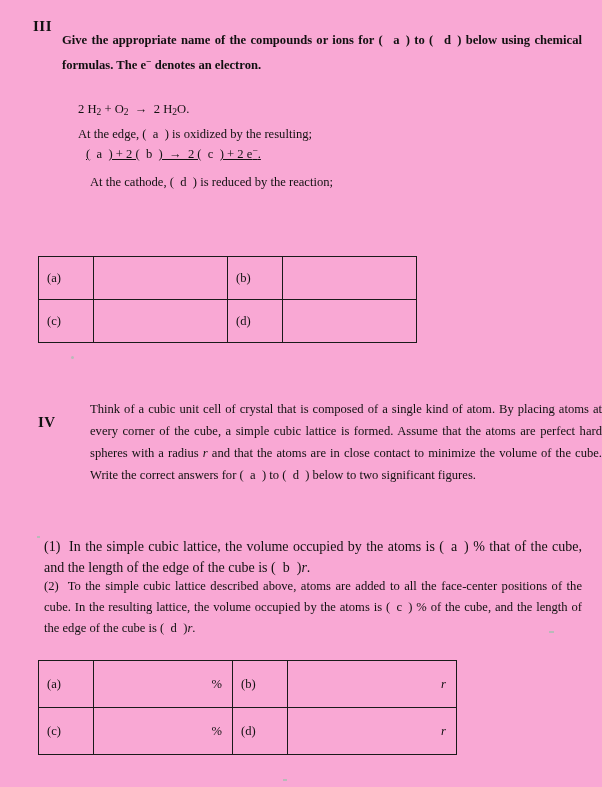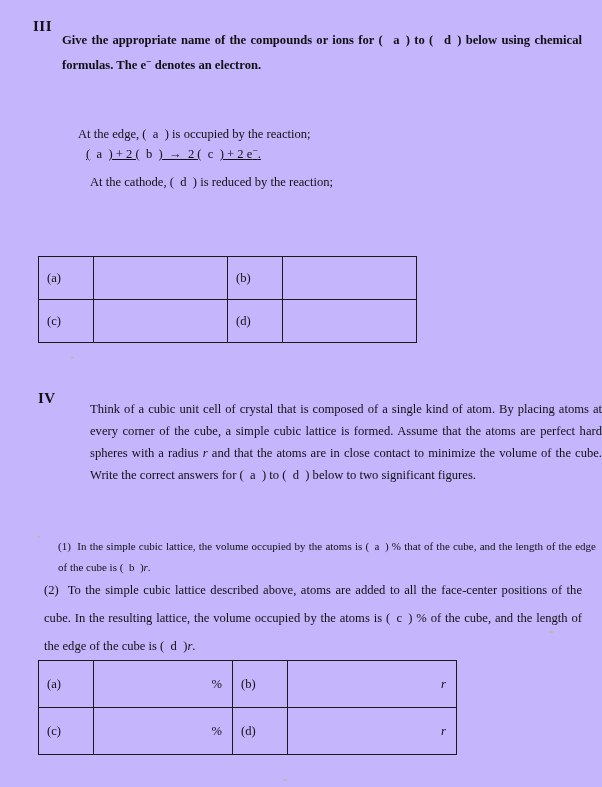--- a/index.html
+++ b/index.html
@@ -13,21 +13,21 @@
     position: relative;
     font-family: "Liberation Serif", serif;
     color: #111111;
     overflow: hidden;
   }
   .page {
     position: absolute;
     left: 0; top: 0;
     width: 602px;
     height: 787px;
-    background: #c4b5fd;
+    background: #f9a8d4;
   }
   
   .qnum {
     position: absolute;
     font-family: "Liberation Serif", serif;
     font-size: 15px;
     font-weight: bold;
     letter-spacing: 0.5px;
   }
   .line {
@@ -73,36 +73,36 @@
     height: 42px;
     font-size: 12.6px;
     padding: 0 8px;
     vertical-align: middle;
   }
   #table3 { left: 38px; top: 256px; width: 310px; }
   #table3 td.lbl { width: 38px; }
   #table3 td.val { width: 117px; }
 
   
-  #sec4-num { left: 38px; top: 390px; text-align: right; }
+  #sec4-num { left: 38px; top: 414px; text-align: right; }
   #sec4-p1 {
     left: 70px; top: 398px; width: 512px;
     text-align: justify;
     margin-left: 20px;
   }
   #sec4-item1 {
     position: absolute;
-    left: 58px; top: 536px; width: 538px;
-    font-size: 11px; line-height: 21px;
+    left: 44px; top: 536px; width: 538px;
+    font-size: 14px; line-height: 21px;
     text-align: justify;
   }
   #sec4-item2 {
     position: absolute;
     left: 44px; top: 576px; width: 538px;
-    font-size: 12.6px; line-height: 28px;
+    font-size: 12.6px; line-height: 21px;
     text-align: justify;
   }
   .item-num { }
 
   #table4 { left: 38px; top: 660px; width: 392px; }
   #table4 td { height: 46px; }
   #table4 td.lbl  { width: 38px; }
   #table4 td.val  { width: 120px; text-align: right; padding-right: 10px; }
   #table4 td.lbl2 { width: 38px; }
   #table4 td.val2 { width: 150px; text-align: right; padding-right: 10px; }
@@ -127,23 +127,26 @@
   <div class="qnum" id="sec3-num">III</div>
 
   <div class="just" id="sec3-p1">
     <span>Give the appropriate name of the compounds or ions for (</span>
     <span class="blank">&nbsp;&nbsp;<span>a</span>&nbsp;&nbsp;</span><span>) to (</span>
     <span class="blank">&nbsp;&nbsp;<span>d</span>&nbsp;&nbsp;</span><span>) below using chemical formulas. The e</span><span class="sup">−</span>
     <span>denotes an electron.</span>
   </div>
 
 
+  <div class="line" id="sec3-b2">
+    2 H<span class="sub">2</span> + O<span class="sub">2</span> &nbsp;→&nbsp; 2 H<span class="sub">2</span>O.
+  </div>
 
   <div class="line" id="sec3-b3">
-    <span>At the edge, (</span><span class="blank">&nbsp;&nbsp;<span>a</span>&nbsp;&nbsp;</span><span>) is occupied by the reaction;</span>
+    <span>At the edge, (</span><span class="blank">&nbsp;&nbsp;<span>a</span>&nbsp;&nbsp;</span><span>) is oxidized by the resulting;</span>
   </div>
 
   <div class="line" id="sec3-b4">
     (<span class="blank">&nbsp;&nbsp;a&nbsp;&nbsp;</span>) + 2 (<span class="blank">&nbsp;&nbsp;b&nbsp;&nbsp;</span>) &nbsp;→&nbsp; 2 (<span class="blank">&nbsp;&nbsp;c&nbsp;&nbsp;</span>) + 2 e<span class="sup">−</span>.
   </div>
 
   <div class="line" id="sec3-b5">
     <span>At the cathode, (</span><span class="blank">&nbsp;&nbsp;<span>d</span>&nbsp;&nbsp;</span><span>) is reduced by the reaction;</span>
   </div>
 

